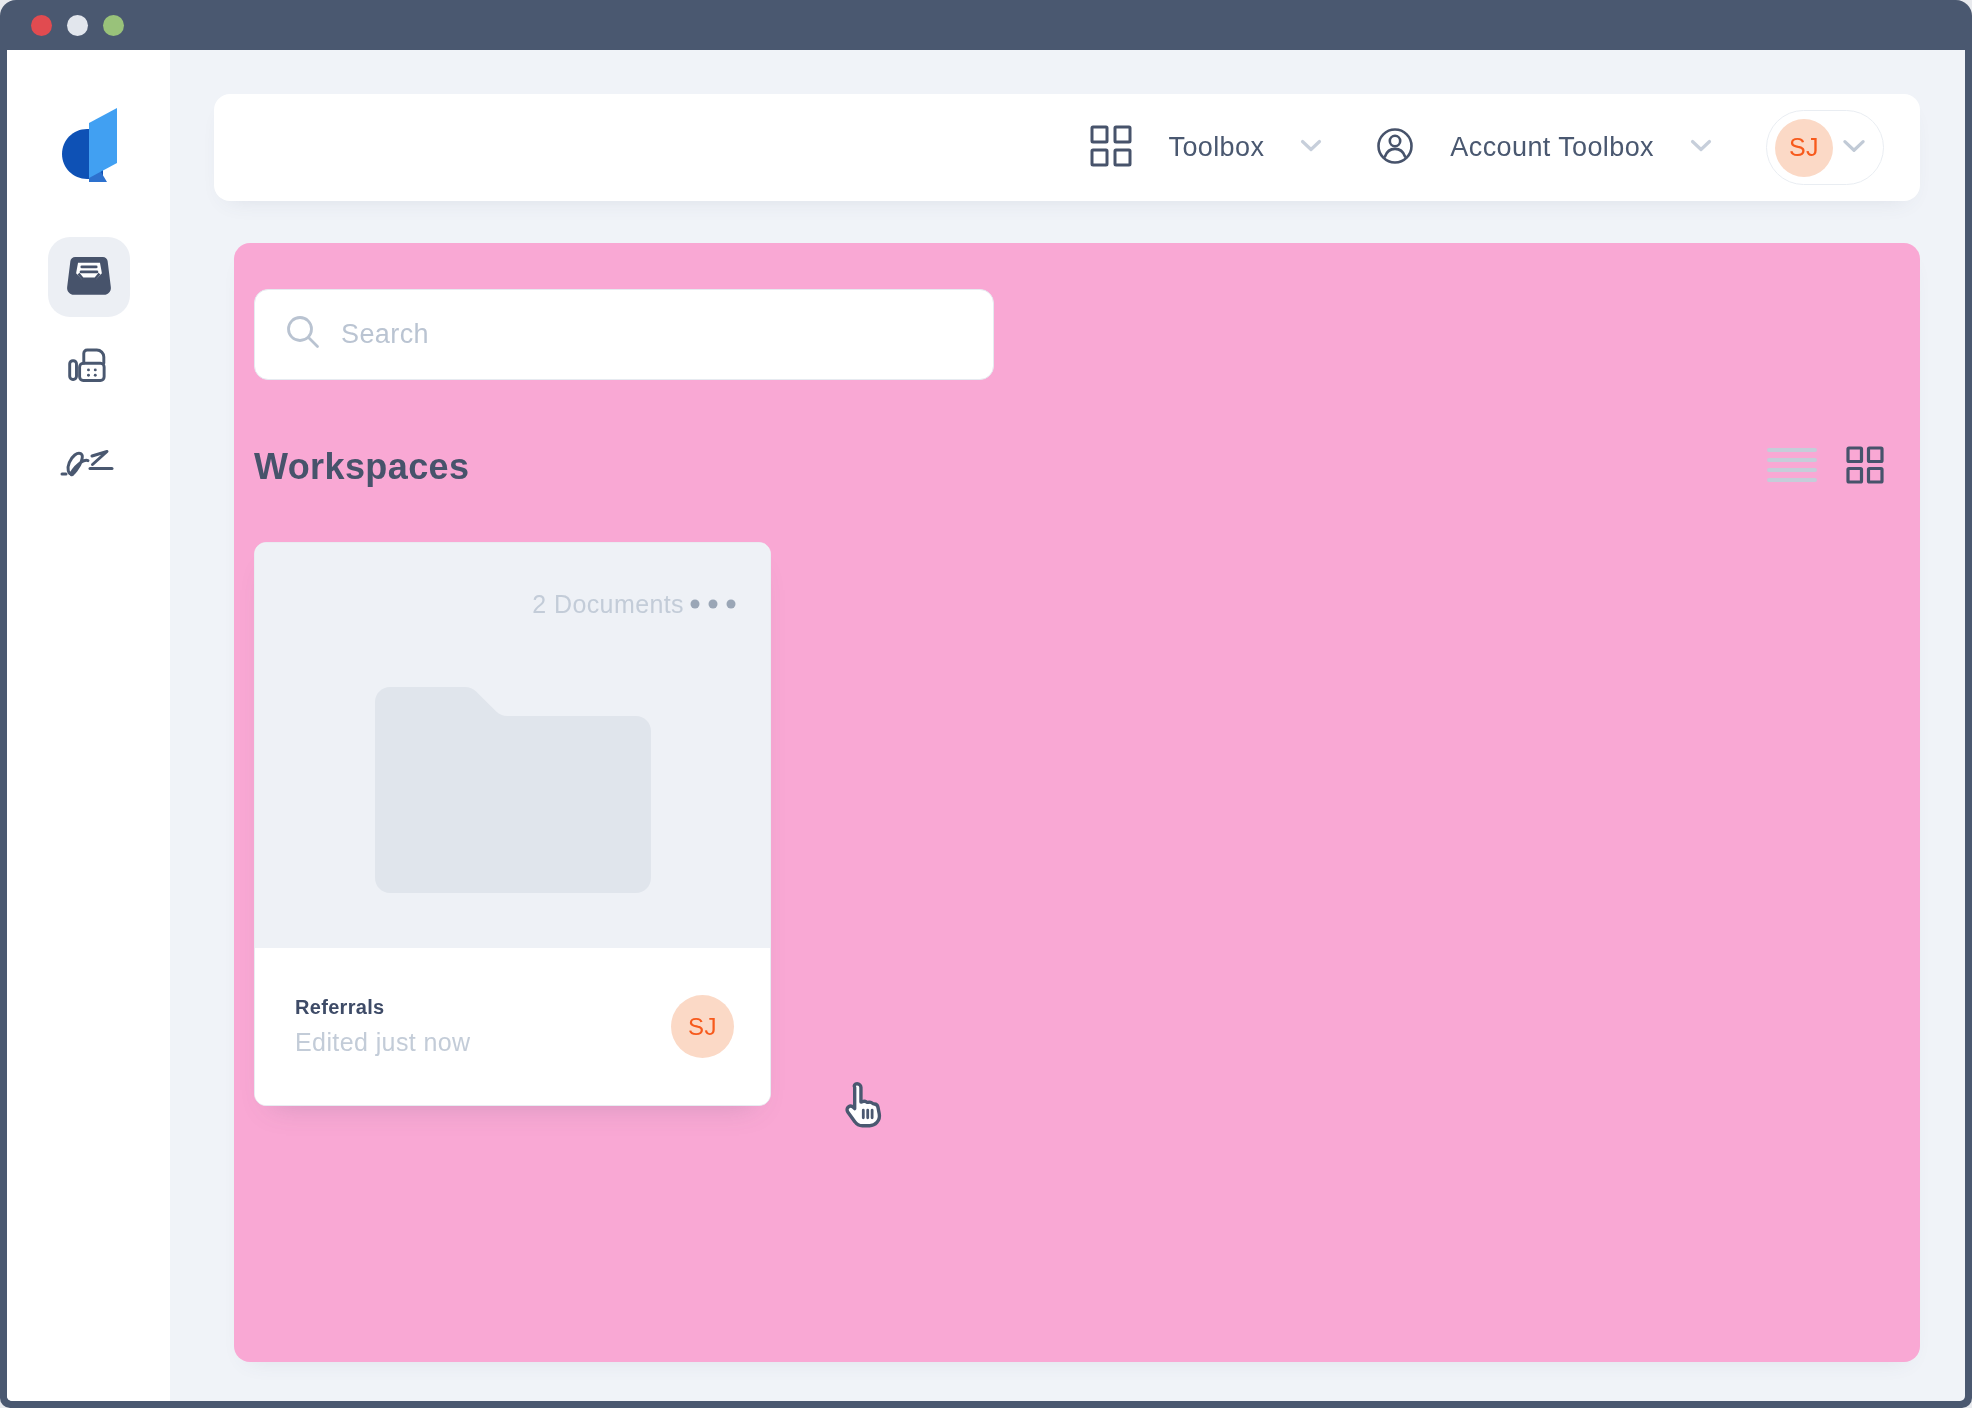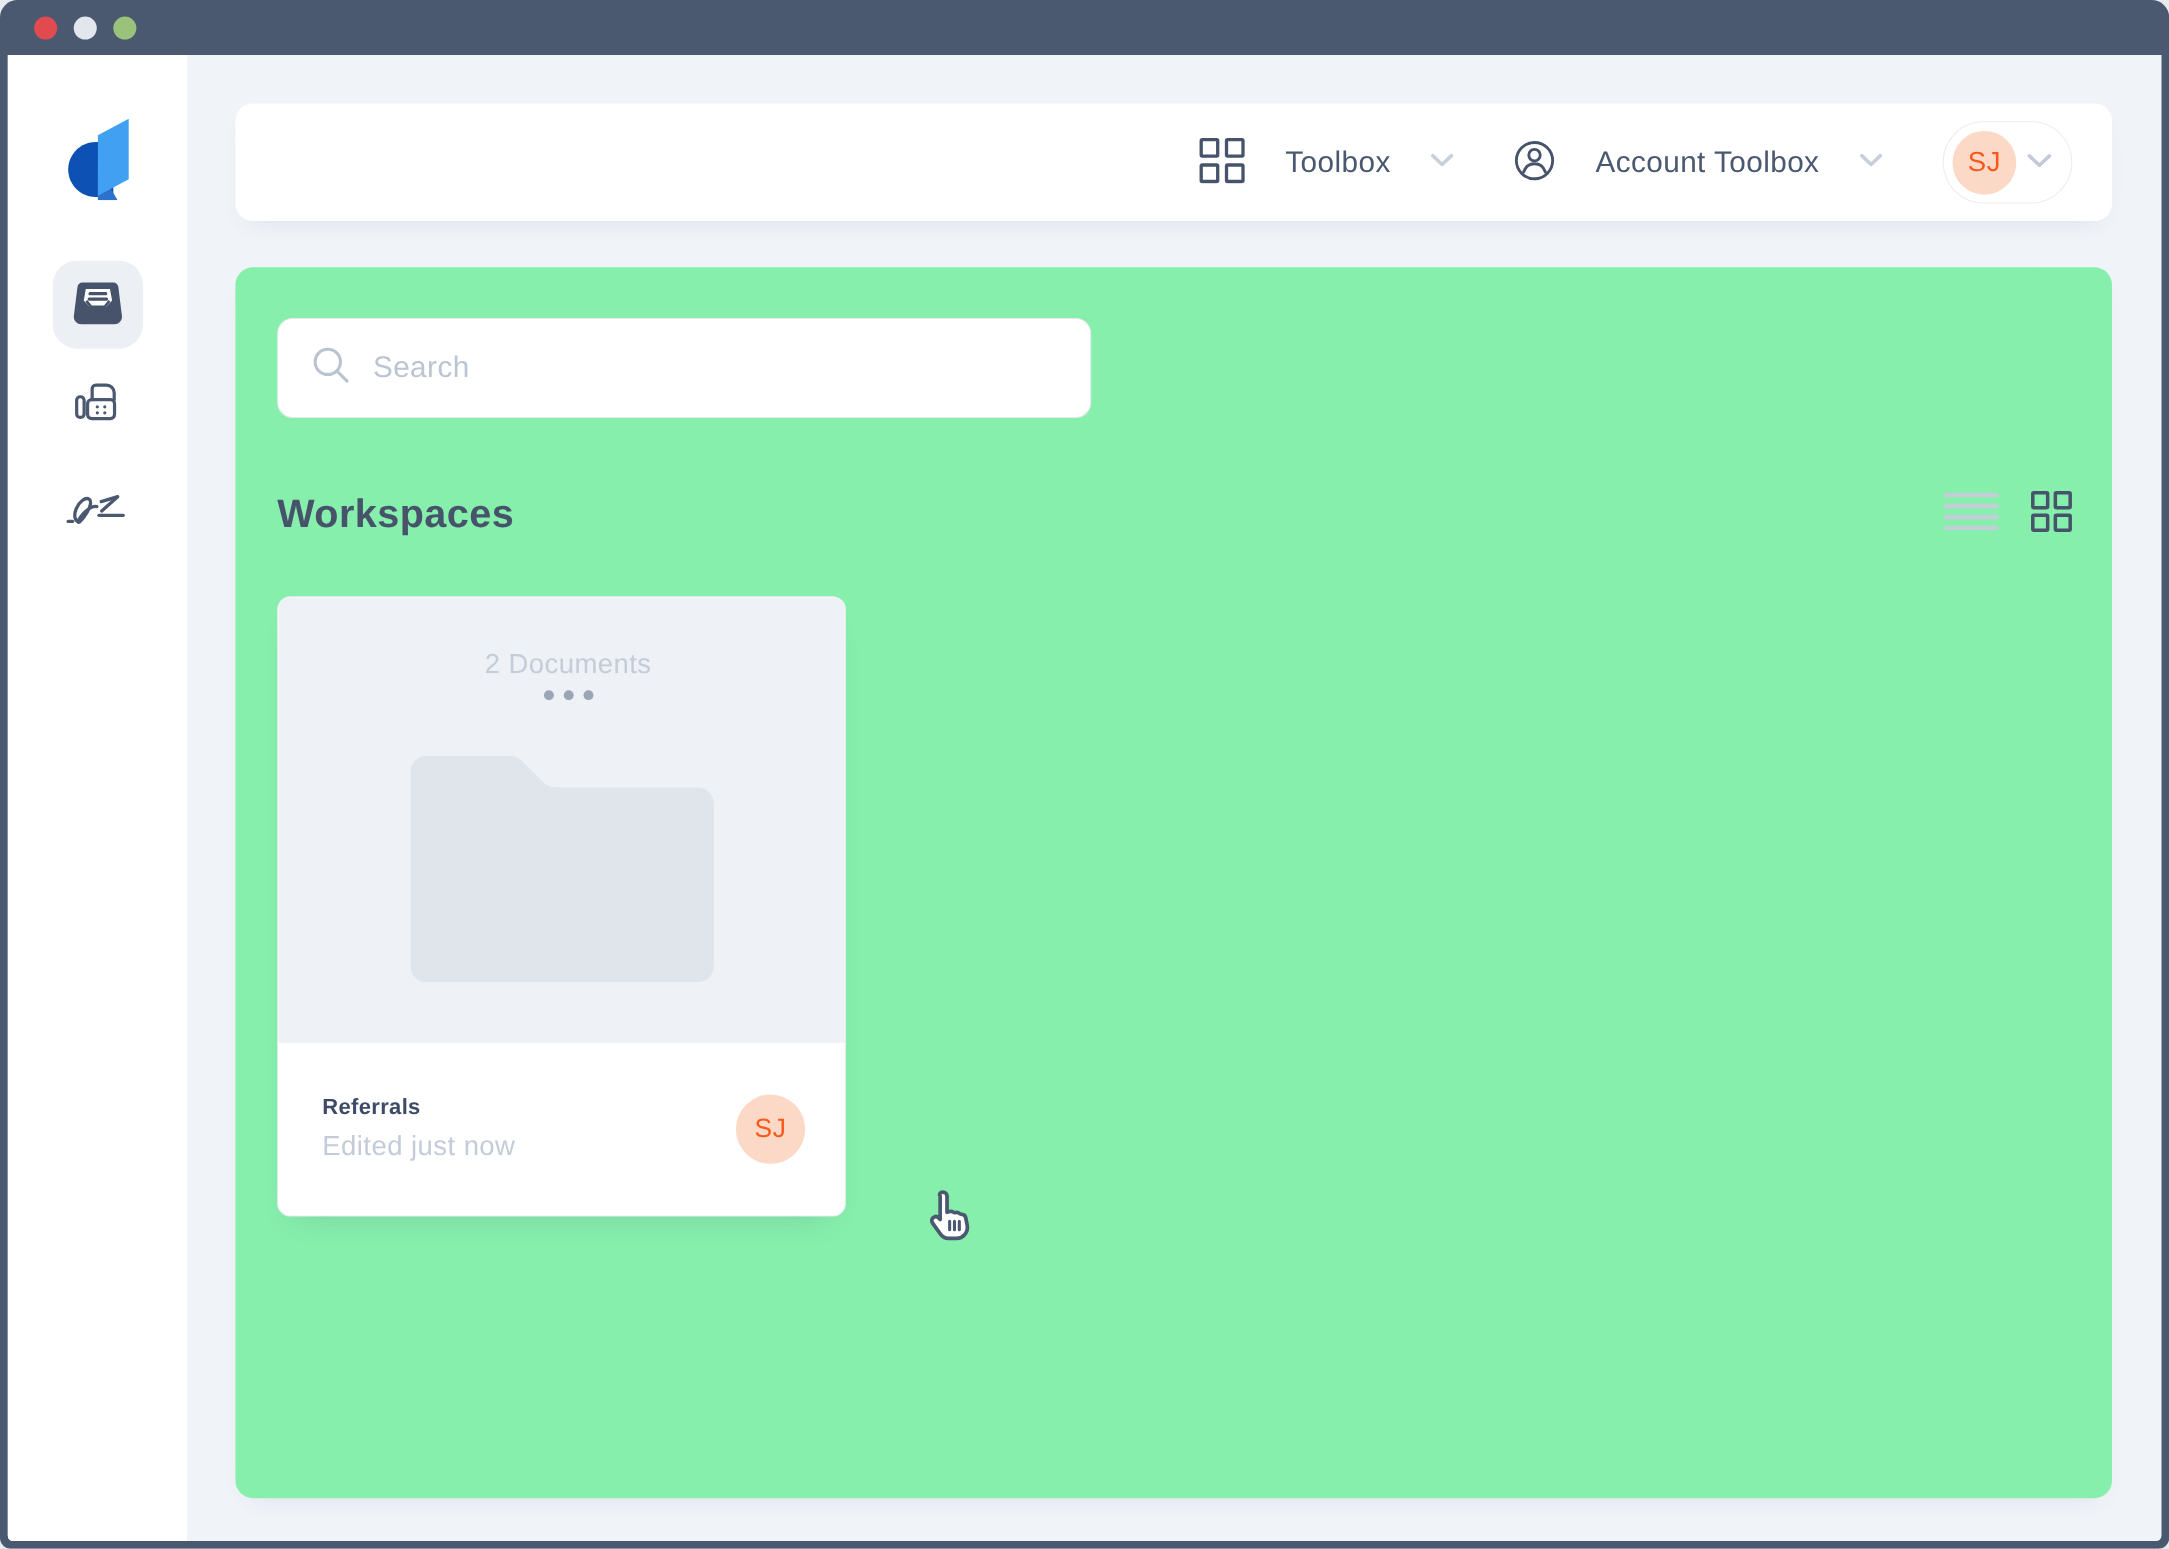--- a/index.html
+++ b/index.html
@@ -46,23 +46,23 @@
     display:flex; align-items:center; gap:9px;
     height:75px; border:1.5px solid #E9EDF2; border-radius:40px;
     background:#fff; padding:0 17px 0 8px; cursor:pointer;
   }
   .avatar{ width:58px; height:58px; border-radius:50%; background:#FBD9C6;
     display:flex; align-items:center; justify-content:center;
     color:#F75A1C; font-weight:normal; font-size:25px; letter-spacing:.5px; }
 
   
   .main-card{
-    flex:1; background:#86efac; border-radius:16px;
+    flex:1; background:#f9a8d4; border-radius:16px;
     box-shadow:0 10px 24px -14px rgba(74,88,112,.14);
-    padding:46px 36px 0 38px; position:relative;
+    padding:46px 36px 0 20px; position:relative;margin-left:20px;
   }
   .search-box{
     width:740px; height:91px; border:1.5px solid #E6EAF0; border-radius:14px;
     display:flex; align-items:center; gap:19px; padding:0 30px; background:#fff;
   }
   .search-box input{
     border:none; outline:none; flex:1; font-size:27px; color:#4A5870;
     font-family:"Liberation Sans", sans-serif; letter-spacing:.4px; background:transparent;
   }
   .search-box input::placeholder{ color:#BAC4D2; }
@@ -71,21 +71,21 @@
   .ws-title{ font-size:36px; font-weight:600; color:#47536B; letter-spacing:.4px; }
   .view-toggles{ display:flex; align-items:center; gap:29px; }
   .vbtn{ background:none; border:none; cursor:pointer; display:flex; align-items:center; }
 
   .ws-card{
     margin-top:54px; width:517px; height:564px; border:1.5px solid #E8ECF1;
     border-radius:12px; overflow:hidden; cursor:pointer;
     box-shadow:0 16px 28px -18px rgba(74,88,112,.25); background:#fff;
   }
   .ws-top{ position:relative; height:405px; background:#EEF1F6; }
-  .ws-top-row{ display:flex; align-items:center; justify-content:flex-end; padding:47px 28px 0 40px;flex-direction:column; }
+  .ws-top-row{ display:flex; align-items:center; justify-content:flex-end; padding:47px 28px 0 40px; }
   .doc-count{ font-size:25px; color:#C3CCD8; letter-spacing:.4px; }
   .menu-btn{ background:none; border:none; cursor:pointer; padding:6px; }
   .folder{ position:absolute; left:120px; top:144px; }
   .ws-bottom{ height:157px; display:flex; align-items:center; justify-content:space-between; padding:0 36px 0 40px; background:#fff; }
   .ws-name{ font-size:20px; font-weight:600; color:#3E4B67; letter-spacing:.3px; }
   .ws-edited{ margin-top:9px; font-size:25px; color:#C3CCD8; letter-spacing:.4px; }
   .avatar.small{ width:63px; height:63px; font-size:24px; }
 
   .cursor{ position:absolute; left:838px; top:1078px; pointer-events:none; }
 </style>

